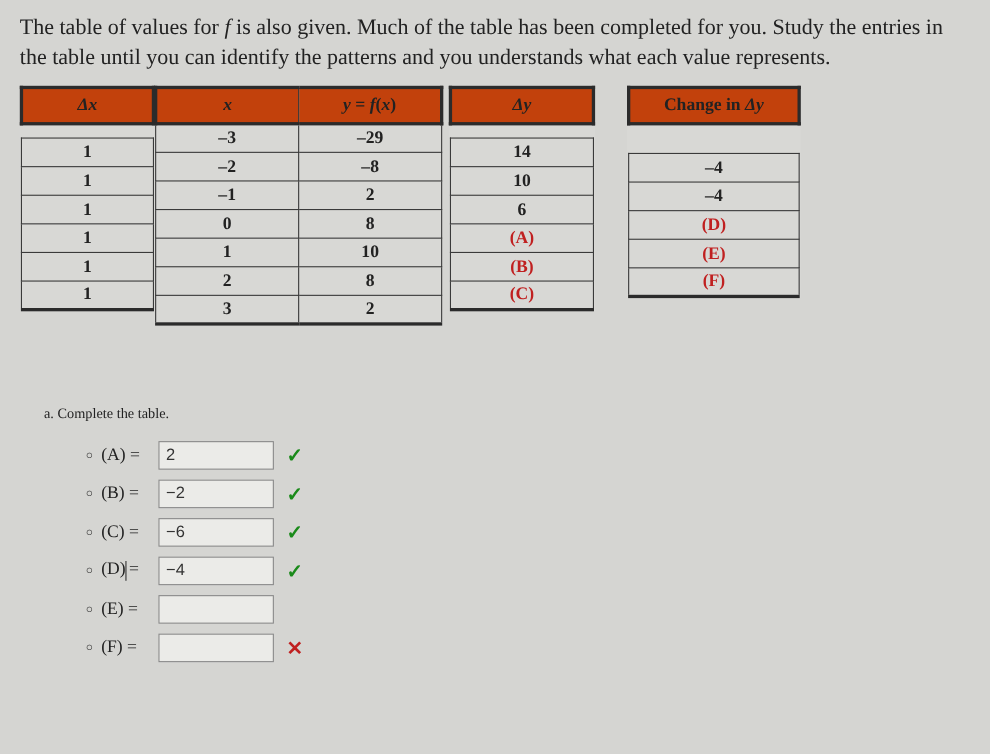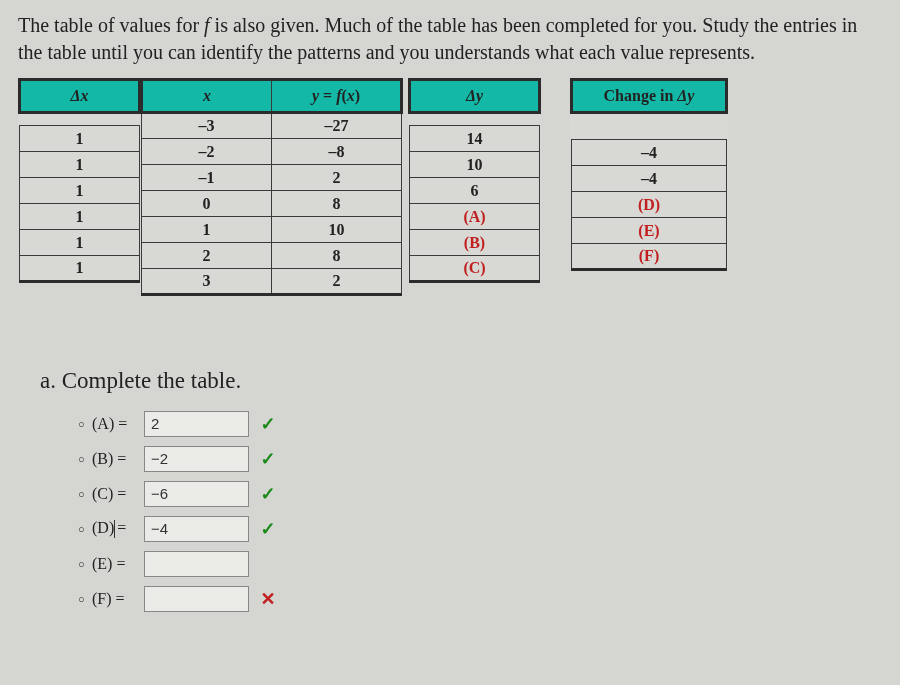--- a/index.html
+++ b/index.html
@@ -31,21 +31,21 @@
       text-align: center;
       background: #d8d8d5;
     }
     th, td {
       border: 1px solid #3a3a3a;
       padding: 3px 0;
       height: 26px;
       font-weight: bold;
     }
     th {
-      background: #14b8a6;
+      background: #c2410c;
       border-top: 3px solid #2b2b2b;
       border-bottom: 3px solid #2b2b2b;
       padding: 6px 0;
       font-style: normal;
     }
     .col-dx { width: 120px; }
     .col-x { width: 130px; }
     .col-y { width: 130px; }
     .col-dy { width: 130px; }
     .col-cdy { width: 155px; }
@@ -53,21 +53,21 @@
     .red { color: #c02020; }
     .hdr-row th:first-child { border-left: 3px solid #2b2b2b; }
     .hdr-row th:last-child { border-right: 3px solid #2b2b2b; }
     
     #tbl-dx { left: 0; top: 0; }
     #tbl-xy { left: 122px; top: 0; }
     #tbl-dy { left: 390px; top: 0; }
     #tbl-cdy { left: 552px; top: 0; }
     .part-a {
       margin-top: 50px;
-      font-size: 23px;
+      font-size: 13px;
       margin-left: 22px;
     }
     .answers {
       margin-top: 12px;
       margin-left: 60px;
     }
     .answer-row {
       display: flex;
       align-items: center;
       height: 35px;
@@ -152,21 +152,21 @@
   <table id="tbl-xy">
     <tbody>
         <tr class="hdr-row">
       <th class="col-x"><em>x</em></th>
       <th class="col-y"><em>y</em> = <em>f</em>(<em>x</em>)</th>
     </tr>
     </tbody>
       <tbody id="xy-body">
         <tr>
           <td class="col-x">–3</td>
-          <td class="col-y">–27</td>
+          <td class="col-y">–29</td>
         </tr>
         <tr>
           <td class="col-x">–2</td>
           <td class="col-y">–8</td>
         </tr>
         <tr>
           <td class="col-x">–1</td>
           <td class="col-y">2</td>
         </tr>
         <tr>

